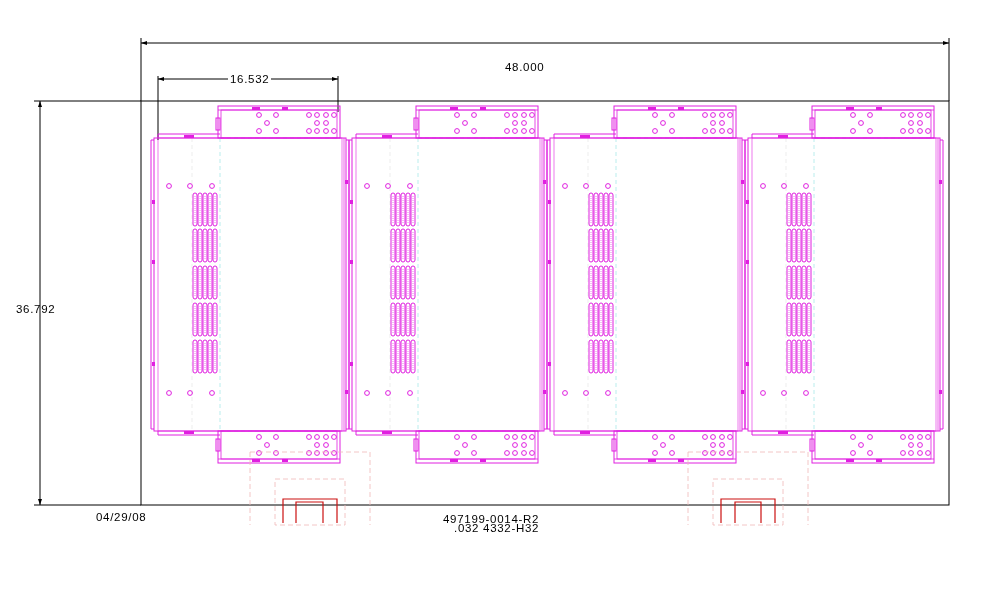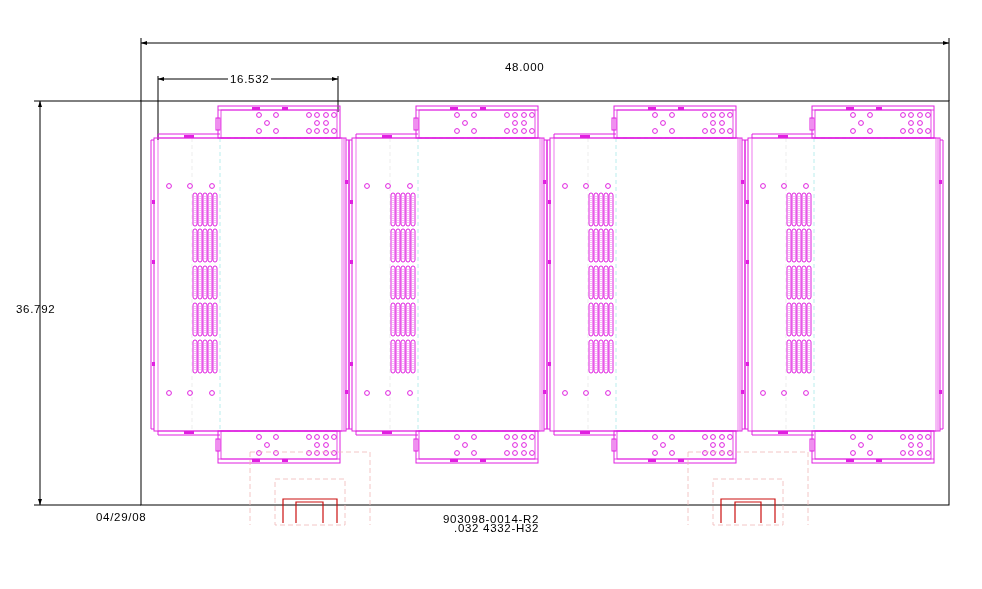--- a/index.html
+++ b/index.html
@@ -167,15 +167,15 @@
     <polyline points="721,523 721,499 775,499 775,523"></polyline>
     <polyline points="735,523 735,502 761,502 761,523"></polyline>
   </g>
 </svg>
 
 <div class="txt-layer">
   <div class="t" style="left:503px; top:37px; padding:0 2px;margin-top:24px;">48.000</div>
   <div class="t" style="left:228px; top:73px; padding:0 2px;">16.532</div>
   <div class="t" style="left:16px; top:303px; background:transparent;">36.792</div>
   <div class="t" style="left:60px; top:511px; background:transparent;padding-left:36px;">04/29/08</div>
-  <div class="t" style="left:443px; top:513px; background:transparent;">903098-0014-R2</div>
+  <div class="t" style="left:443px; top:513px; background:transparent;">497199-0014-R2</div>
   <div class="t" style="left:454px; top:522px; background:transparent;">.032 4332-H32</div>
 </div>
 
 </body></html>

